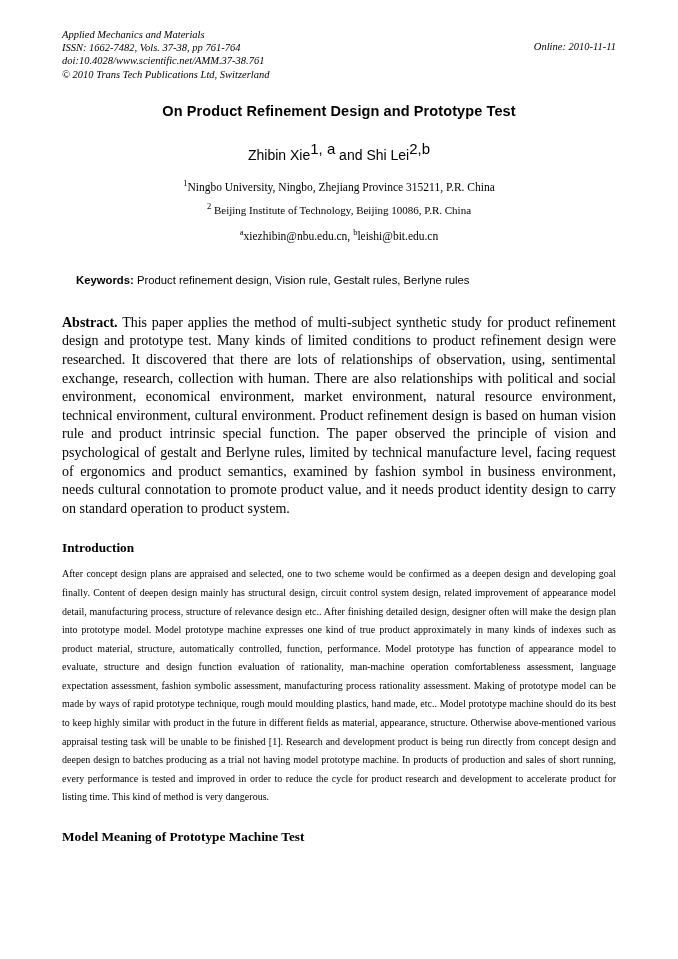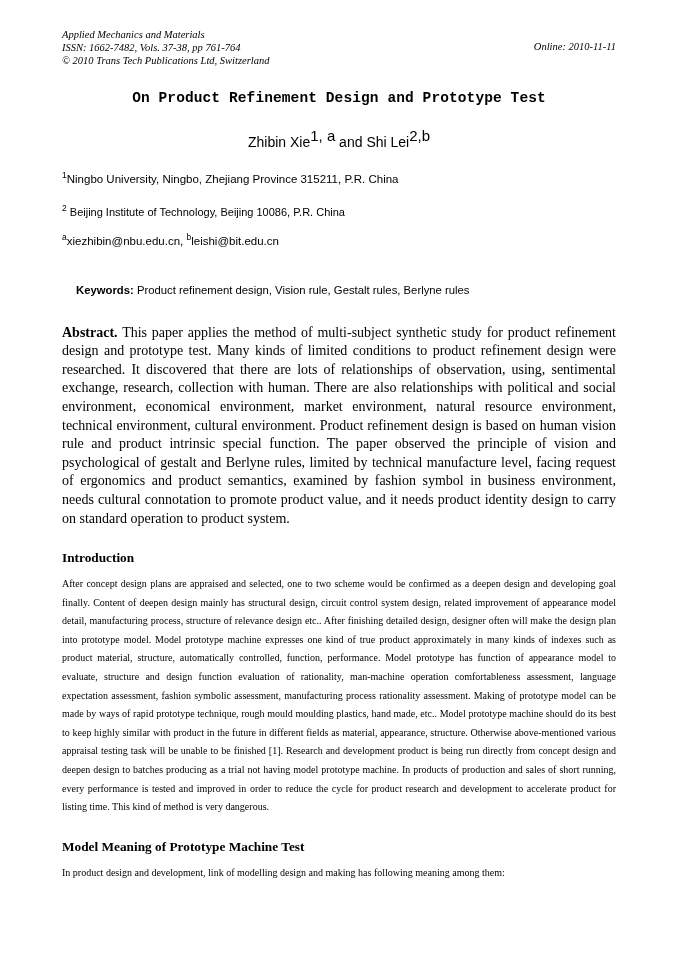--- a/index.html
+++ b/index.html
@@ -34,42 +34,43 @@
     font-style: italic;
     font-size: 10.5px;
   }
   .header .line {
     white-space: nowrap;
   }
 
   
   .title {
     text-align: center;
-    font-family: Liberation Mono, monospace;
+    font-family: Liberation Sans, sans-serif;
     font-weight: bold;
     font-size: 14.5px;
     margin-top: 22px;
     letter-spacing: .1px;
   }
   .authors {
     text-align: center;
     font-family: "Liberation Sans", "DejaVu Sans", sans-serif;
     font-size: 14px;
     margin-top: 21px;
   }
   .authors sup { font-size: 15px; }
 
   .affil {
-    font-family: Liberation Sans, sans-serif;
+    text-align: center;
+    font-family: Liberation Serif, serif;
     font-size: 11.5px;
     margin-top: 14px;
-    line-height: 25px;
+    line-height: 15px;
   }
   .affil.second { margin-top: 4px; font-size: 11px; }
-  .affil.email { margin-top: 0; font-size: 11.5px; }
+  .affil.email { margin-top: 7px; font-size: 11.5px; }
   .affil sup { font-size: 8.5px; }
 
   
   .keywords {
     margin-top: 28px;
     font-family: "Liberation Sans", "DejaVu Sans", sans-serif;
     font-size: 11.3px;
     line-height: 16px;
     padding-left: 14px;
   }
@@ -99,20 +100,21 @@
 </style>
 </head>
 <body>
 
 <div class="page">
 
   <div class="header">
     <div class="right">Online: 2010-11-11</div>
     <div class="line">Applied Mechanics and Materials</div>
     <div class="line">ISSN: 1662-7482, Vols. 37-38, pp 761-764</div>
+    <div class="line">doi:10.4028/www.scientific.net/AMM.37-38.761</div>
     <div class="line">© 2010 Trans Tech Publications Ltd, Switzerland</div>
   </div>
 
   <div class="title">On Product Refinement Design and Prototype Test</div>
 
   <div class="authors">
     <span>Zhibin Xie</span><sup>1, a</sup><span> and </span><span>Shi Lei</span><sup>2,b</sup>
   </div>
 
   <div class="affil">
@@ -132,15 +134,14 @@
   </div>
 
   <div class="abstract">
     <b>Abstract.</b><span> This paper applies the method of multi-subject synthetic study for product refinement design and prototype test. Many kinds of limited conditions to product refinement design were researched. It discovered that there are lots of relationships of observation, using, sentimental exchange, research, collection with human. There are also relationships with political and social environment, economical environment, market environment, natural resource environment, technical environment, cultural environment. Product refinement design is based on human vision rule and product intrinsic special function. The paper observed the principle of vision and psychological of gestalt and Berlyne rules, limited by technical manufacture level, facing request of ergonomics and product semantics, examined by fashion symbol in business environment, needs cultural connotation to promote product value, and it needs product identity design to carry on standard operation to product system.</span>
   </div>
 
   <h2 class="section">Introduction</h2>
   <p class="body">After concept design plans are appraised and selected, one to two scheme would be confirmed as a deepen design and developing goal finally. Content of deepen design mainly has structural design, circuit control system design, related improvement of appearance model detail, manufacturing process, structure of relevance design etc.. After finishing detailed design, designer often will make the design plan into prototype model. Model prototype machine expresses one kind of true product approximately in many kinds of indexes such as product material, structure, automatically controlled, function, performance. Model prototype has function of appearance model to evaluate, structure and design function evaluation of rationality, man-machine operation comfortableness assessment, language expectation assessment, fashion symbolic assessment, manufacturing process rationality assessment. Making of prototype model can be made by ways of rapid prototype technique, rough mould moulding plastics, hand made, etc.. Model prototype machine should do its best to keep highly similar with product in the future in different fields as material, appearance, structure. Otherwise above-mentioned various appraisal testing task will be unable to be finished [1]. Research and development product is being run directly from concept design and deepen design to batches producing as a trial not having model prototype machine. In products of production and sales of short running, every performance is tested and improved in order to reduce the cycle for product research and development to accelerate product for listing time. This kind of method is very dangerous.</p>
 
   <h2 class="section">Model Meaning of Prototype Machine Test</h2>
-  <p class="body">In product design and development, link of modelling design and making has following meaning among them:</p>
 
 </div>
 
 </body></html>

